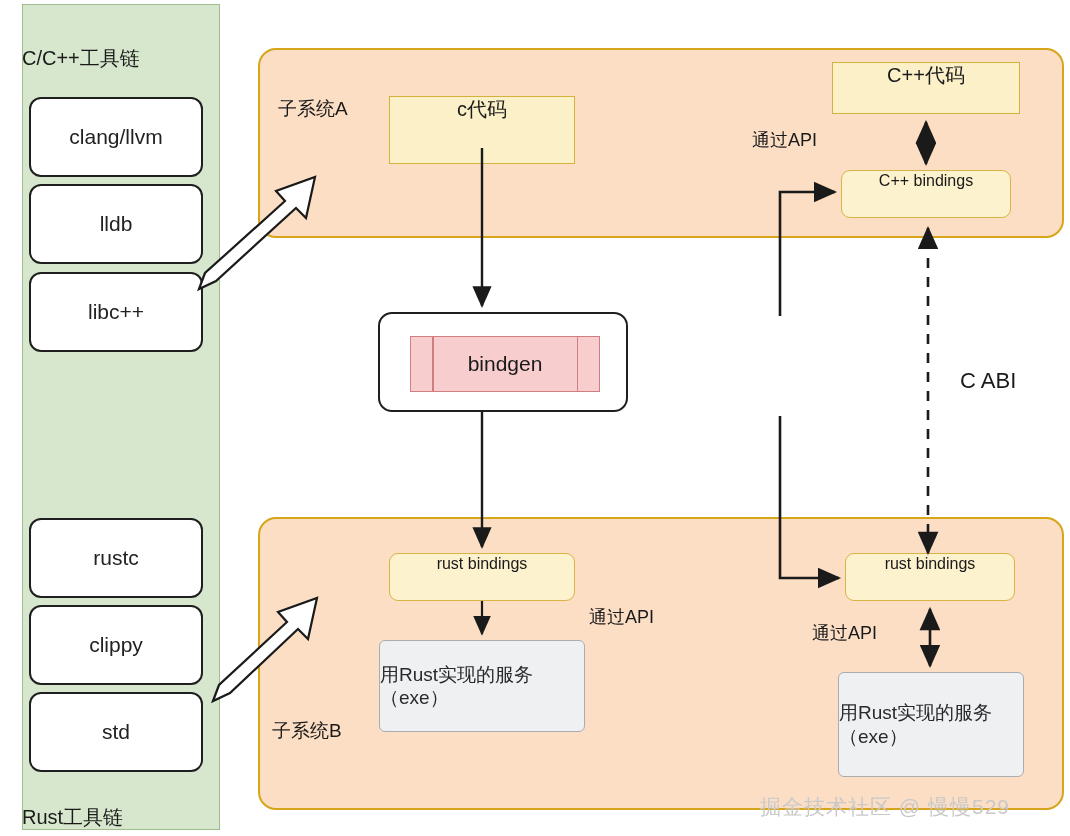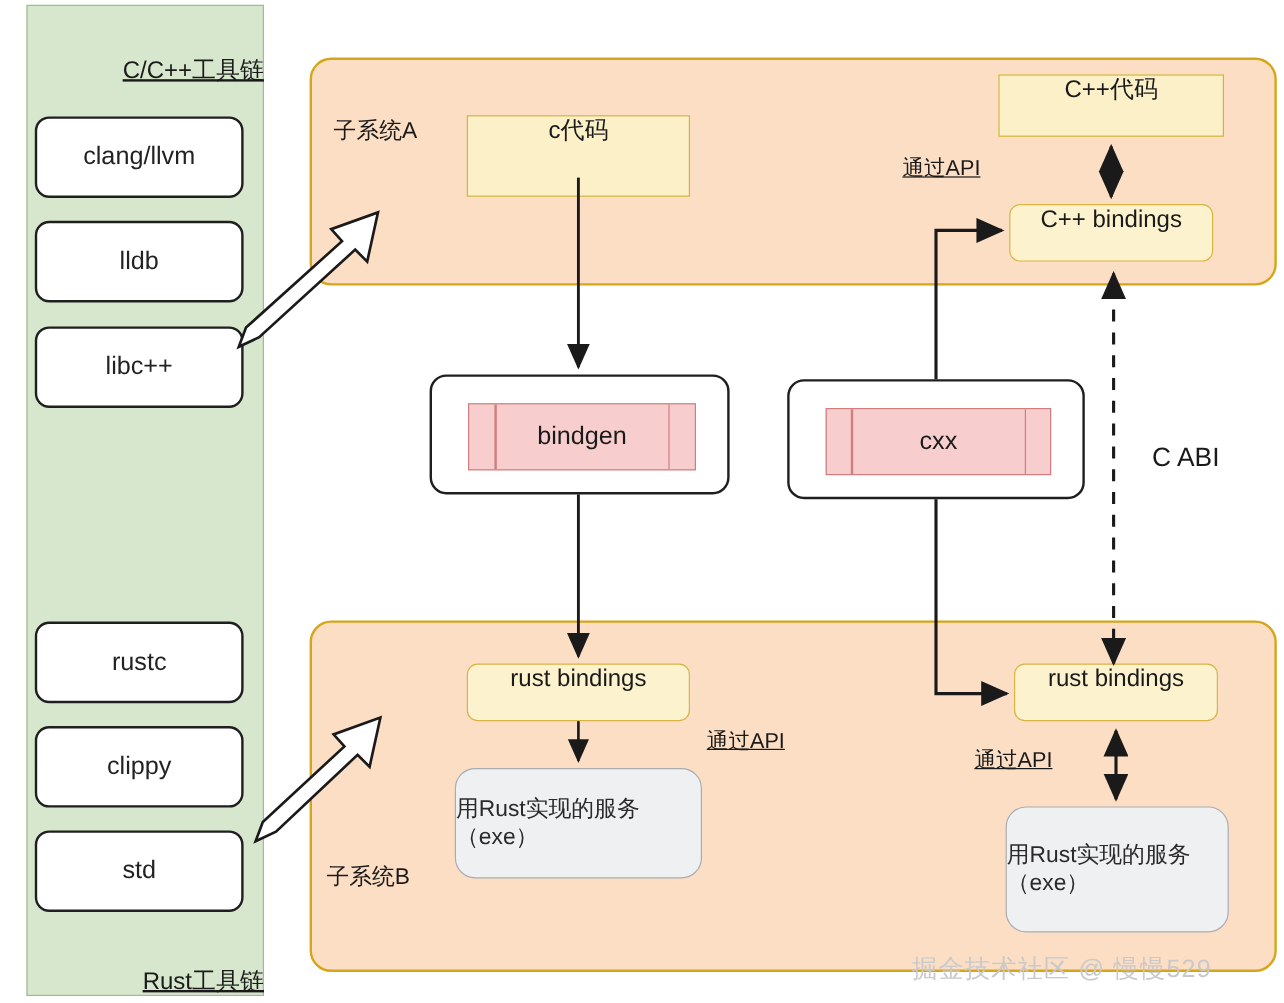--- a/index.html
+++ b/index.html
@@ -44,30 +44,29 @@
     width: 198px;
     height: 826px;
     background: #d7e7cd;
     border: 1.5px solid #9fbd8e;
     box-sizing: border-box;
   }
   .panel-green-title {
     position: absolute;
     left: 22px;
     width: 198px;
-    text-align: right;
+    text-align: left;
     font-size: 20px;
     color: #1a1a1a;
-    text-decoration: underline;
   }
   .tool-box {
     position: absolute;
     left: 29px;
     width: 174px;
-    height: 68px;
+    height: 80px;
     background: #ffffff;
     border: 2px solid #1f1f1f;
     border-radius: 12px;
     display: flex;
     align-items: center;
     justify-content: center;
     font-size: 21px;
     color: #222;
     box-sizing: border-box;
   }
@@ -84,41 +83,40 @@
     position: absolute;
     font-size: 19px;
     color: #1a1a1a;
     white-space: nowrap;
   }
   .api-label {
     position: absolute;
     font-size: 18px;
     color: #1a1a1a;
     white-space: nowrap;
-    text-decoration: underline;
   }
   .abi-label {
     position: absolute;
     font-size: 22px;
     color: #1a1a1a;
     white-space: nowrap;
   }
 
   
   .box-yellow-sq {
     background: #fbf0c8;
     border: 1.5px solid #d4b33c;
     border-radius: 0;
     font-size: 20px;
   }
   .box-yellow-round {
     background: #fcf2cd;
     border: 1.5px solid #d8b445;
     border-radius: 9px;
-    font-size: 20px;
+    font-size: 16px;
   }
 
   
   .proc-outer {
     position: absolute;
     box-sizing: border-box;
     background: #ffffff;
     border: 2px solid #1f1f1f;
     border-radius: 14px;
   }
@@ -138,21 +136,21 @@
     top: 0;
     bottom: 0;
     width: 1.5px;
     background: #cf7f7f;
   }
 
   
   .box-grey {
     background: #eef0f2;
     border: 1.5px solid #a9adb2;
-    border-radius: 17px;
+    border-radius: 6px;
     font-size: 19px;
     color: #2a2a2a;
     flex-direction: column;
   }
   .box-grey span { display: block; }
 
   
   .watermark {
     position: absolute;
     font-size: 21px;
@@ -203,35 +201,28 @@
   <div class="node box-yellow-sq" style="left:832px; top:62px; width:188px; height:52px;">
     <span>C++代码</span>
   </div>
 
   <div class="node box-yellow-round" style="left:841px; top:170px; width:170px; height:48px;">
     <span>C++ bindings</span>
   </div>
 
   <div class="api-label" style="left:752px; top:128px;">通过API</div>
 
-  <div class="proc-outer" style="left:358px; top:312px; width:250px; height:100px;">
+  <div class="proc-outer" style="left:378px; top:312px; width:250px; height:100px;">
     <div class="proc-inner" style="left:30px; top:22px; width:190px; height:56px;">
       <div class="proc-bar" style="left:21px;"></div>
       <div class="proc-bar" style="right:21px;"></div>
       <span>bindgen</span>
     </div>
   </div>
 
-  <div class="proc-outer" style="left:656px; top:316px; width:248px; height:100px;">
-    <div class="proc-inner" style="left:30px; top:22px; width:188px; height:56px;">
-      <div class="proc-bar" style="left:20px;"></div>
-      <div class="proc-bar" style="right:20px;"></div>
-      <span>cxx</span>
-    </div>
-  </div>
 
   <div class="panel-label" style="left:272px; top:718px;">子系统B</div>
 
   <div class="node box-yellow-round" style="left:389px; top:553px; width:186px; height:48px;">
     <span>rust bindings</span>
   </div>
 
   <div class="node box-grey" style="left:379px; top:640px; width:206px; height:92px;">
     <span>用Rust实现的服务</span>
     <span>（exe）</span>

